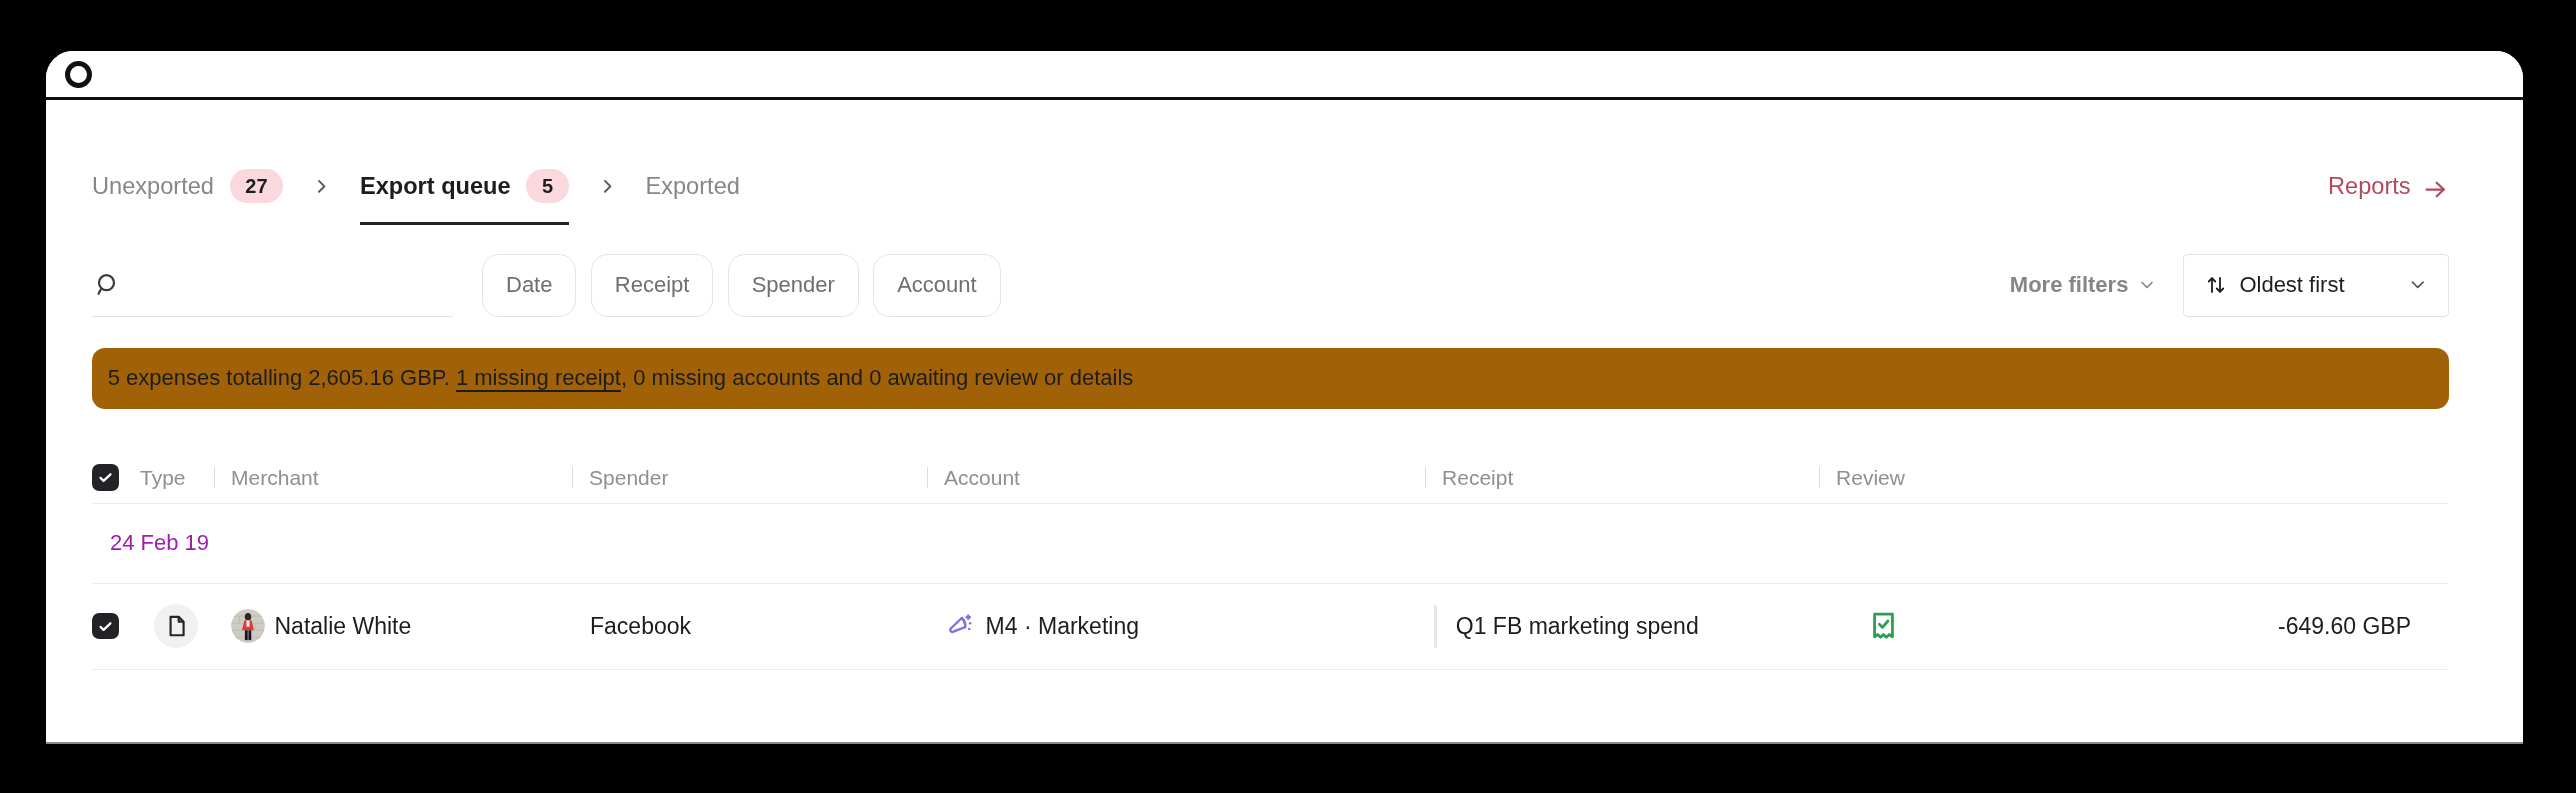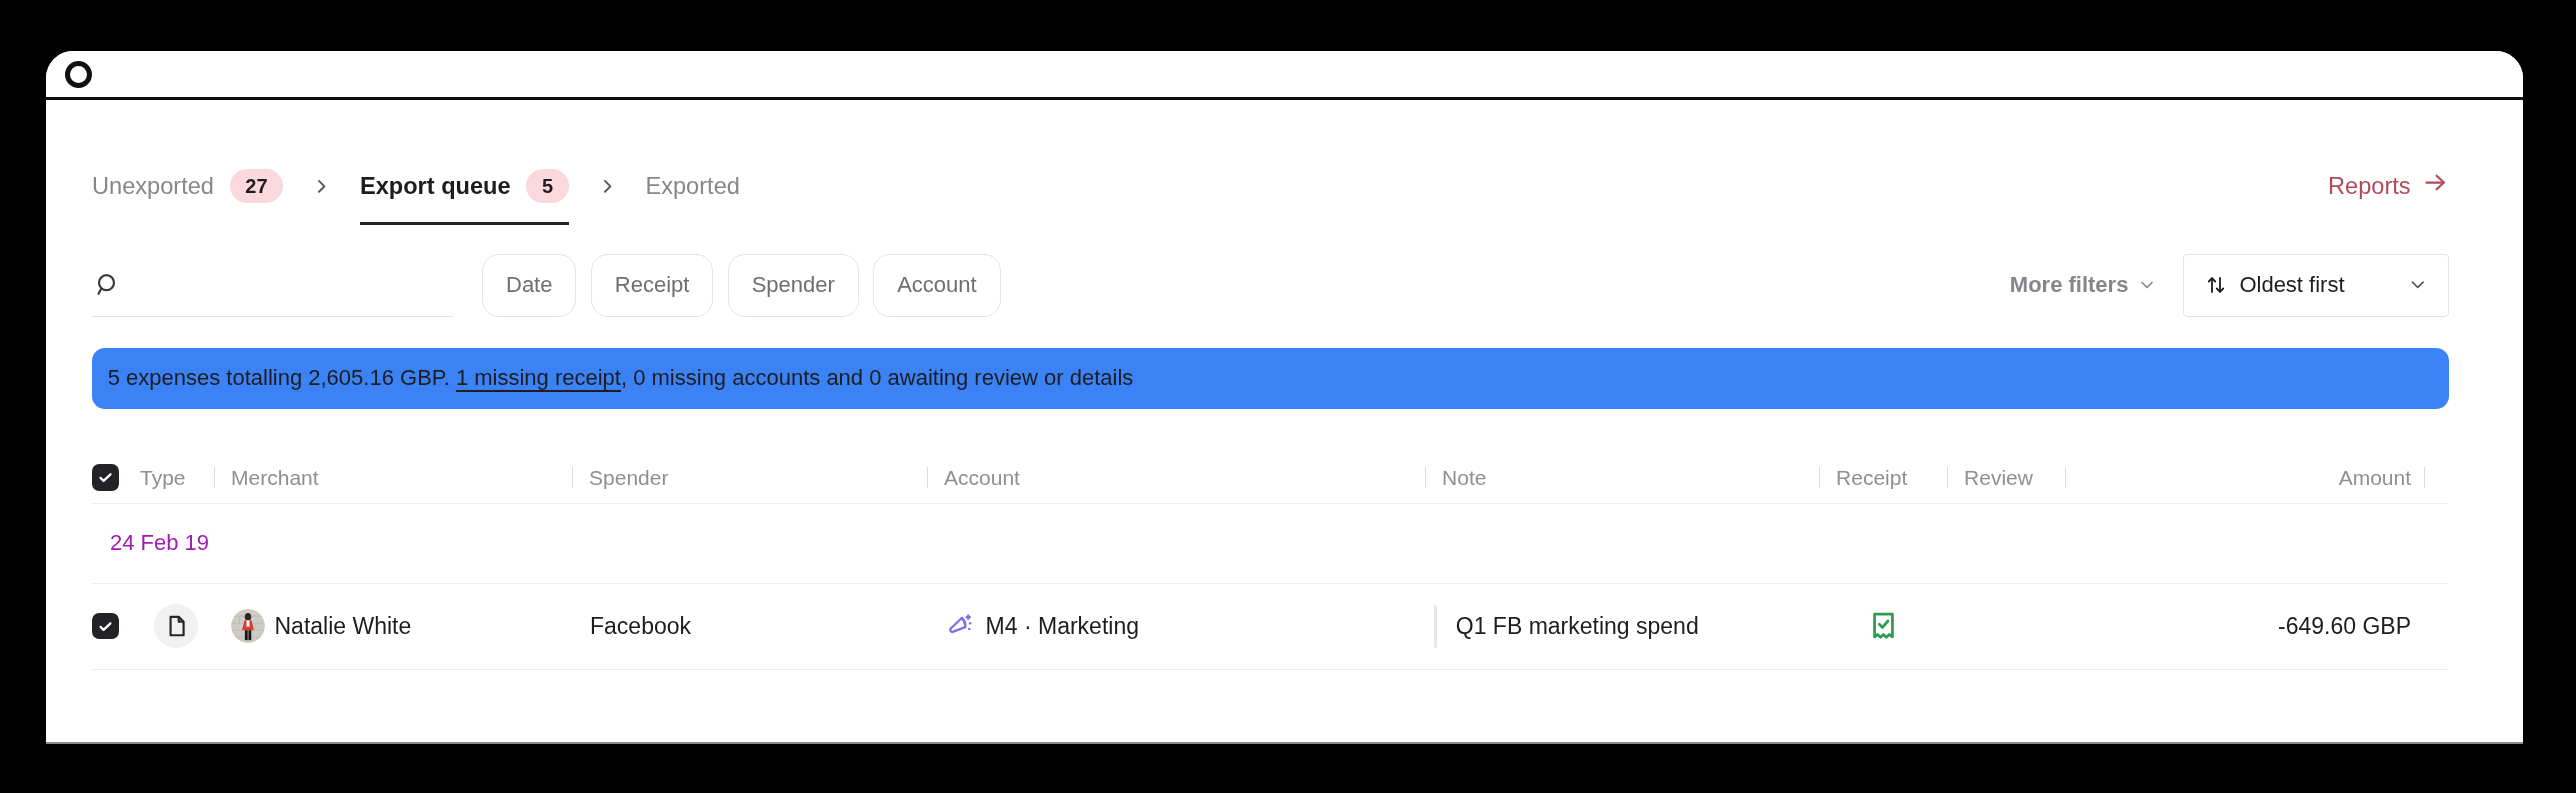--- a/index.html
+++ b/index.html
@@ -16,40 +16,40 @@
   
   .tabs-row { margin-top:69px; display:flex; justify-content:space-between; align-items:flex-start; }
   .tabs { display:flex; align-items:flex-start; }
   .tab { display:inline-flex; align-items:center; gap:15.7px; padding-bottom:18.6px; cursor:pointer; }
   .tab .tab-label { font-size:23.6px; color:#87878b; line-height:34px; }
   .tab.active { border-bottom:3.6px solid #232327; }
   .tab.active .tab-label { color:#1d1d20; font-weight:700; }
   .badge { background:#fbd8dd; color:#1d1d20; font-size:20px; font-weight:700;
            height:34px; line-height:34px; padding:0 15.7px; border-radius:17px; }
   .tab-sep { margin:0 29px; display:flex; align-items:center; height:34px; }
-  .reports { display:inline-flex; align-items:flex-start; gap:11.4px; cursor:pointer; text-decoration:none; }
+  .reports { display:inline-flex; align-items:flex-end; gap:11.4px; cursor:pointer; text-decoration:none; }
   .reports span { font-size:23.6px; color:#b24a5b; line-height:34px; }
   
   .toolbar { margin-top:29px; display:flex; align-items:center; height:63px; }
   .search { width:361px; height:63px; border-bottom:1.4px solid #e3e3e3; display:flex; align-items:center; gap:13px; }
   .search input { border:none; outline:none; background:transparent; font-size:22px; flex:1;
                   font-family:"Liberation Sans","DejaVu Sans",sans-serif; color:#1d1d20; }
   .chips { display:flex; gap:14.3px; margin-left:29px; }
   .chip { height:63px; padding:0 23px; border:1.4px solid #e4e4e4; border-radius:17px; background:#fff;
           font-size:22px; color:#6e6e73; font-family:"Liberation Sans","DejaVu Sans",sans-serif; cursor:pointer; }
   .toolbar-right { margin-left:auto; display:flex; align-items:center; gap:26px; }
   .more-filters { display:inline-flex; align-items:center; gap:8.6px; cursor:pointer; }
   .more-filters span { font-size:22px; color:#86868a;font-weight:bold; }
   .sort { width:266px; height:63px; border:1.4px solid #e2e2e2; border-radius:4px; background:#fff;
           display:inline-flex; align-items:center; padding:0 20px; cursor:pointer; }
   .sort .sort-label { font-size:22px; color:#1d1d20; margin-left:11.4px;
                       font-family:"Liberation Sans","DejaVu Sans",sans-serif; }
   .sort .chev { margin-left:auto; display:flex; }
   
-  .summary { margin-top:31px; height:61px; background:#3b82f6; border-radius:13px;
+  .summary { margin-top:31px; height:61px; background:#a16207; border-radius:13px;
              display:flex; align-items:center; padding-left:15.7px; font-size:22px; color:#1d1d20; }
   .summary .link { color:#1d1d20; text-decoration:underline; text-underline-offset:5px; cursor:pointer; }
   .summary span { white-space:pre-wrap; }
   
   .grid { display:grid; grid-template-columns:48px 74px 358px 355px 498px 394px 128px 118px 1fr; align-items:center; }
   .thead { margin-top:44px; height:51px; border-bottom:1.4px solid #ededed; color:#8f8f8f; font-size:21px; }
   .c { display:flex; align-items:center; height:100%; position:relative; }
   .pipe { width:1.4px; height:21.5px; background:#dcdcdc; flex:none; }
   .hl { margin-left:15.7px; white-space:nowrap; }
   .c-type-h .hl { margin-left:0; }
@@ -181,35 +181,26 @@
         <div class="c">
             <span class="pipe"></span>
             <span class="hl">Spender</span>
           </div>
         <div class="c">
             <span class="pipe"></span>
             <span class="hl">Account</span>
           </div>
         <div class="c">
             <span class="pipe"></span>
-            <span class="hl">Note</span>
-          </div>
-        <div class="c">
-            <span class="pipe"></span>
             <span class="hl">Receipt</span>
           </div>
         <div class="c">
             <span class="pipe"></span>
             <span class="hl">Review</span>
           </div>
-        <div class="c c-amount">
-          <span class="pipe pipe-lead"></span>
-          <span class="hl">Amount</span>
-          <span class="pipe pipe-end"></span>
-        </div>
       </div>
 
       <div class="group-row">
         <span>24 Feb 19</span>
       </div>
 
       <div class="grid row">
         <div class="c">
           <span class="checkbox">
             <svg width="17" height="17" viewBox="0 0 24 24" fill="none" stroke="#fff" stroke-width="3.2" stroke-linecap="round" stroke-linejoin="round">

